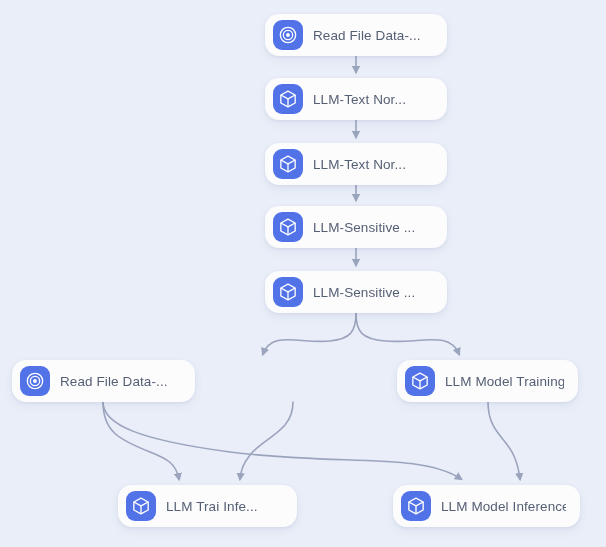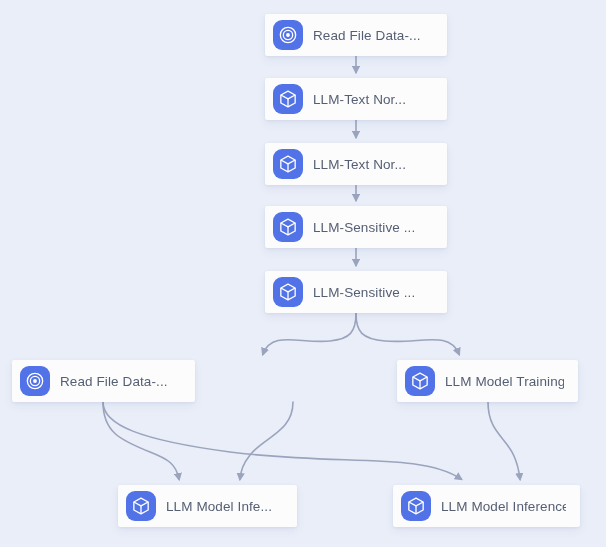--- a/index.html
+++ b/index.html
@@ -27,21 +27,21 @@
     top: 0;
     width: 606px;
     height: 547px;
     pointer-events: none;
   }
   .node {
     position: absolute;
     display: flex;
     align-items: center;
     background: #fcfcfd;
-    border-radius: 2px;
+    border-radius: 14px;
     box-shadow: 0 1px 3px rgba(80, 100, 150, 0.10),
                 0 4px 10px rgba(80, 100, 150, 0.07);
     box-sizing: border-box;
     padding: 0 14px 0 8px;
     height: 42px;
     white-space: nowrap;
     overflow: hidden;
   }
   .node-icon {
     width: 30px;
@@ -174,21 +174,21 @@
   </div>
 
   <div class="node" style="left:118px; top:485px; width:179px;">
     <span class="node-icon">
       <svg width="20" height="20" viewBox="0 0 24 24" fill="none" stroke="#ffffff" stroke-width="1.6" stroke-linejoin="round">
         <path d="M12 2.6 L20.6 7.2 L20.6 16.8 L12 21.4 L3.4 16.8 L3.4 7.2 Z"></path>
         <path d="M3.4 7.2 L12 11.9 L20.6 7.2"></path>
         <path d="M12 11.9 L12 21.4"></path>
       </svg>
     </span>
-    <span class="node-label">LLM Model Infe...</span>
+    <span class="node-label">LLM Trai Infe...</span>
   </div>
 
   <div class="node" style="left:393px; top:485px; width:187px;">
     <span class="node-icon">
       <svg width="20" height="20" viewBox="0 0 24 24" fill="none" stroke="#ffffff" stroke-width="1.6" stroke-linejoin="round">
         <path d="M12 2.6 L20.6 7.2 L20.6 16.8 L12 21.4 L3.4 16.8 L3.4 7.2 Z"></path>
         <path d="M3.4 7.2 L12 11.9 L20.6 7.2"></path>
         <path d="M12 11.9 L12 21.4"></path>
       </svg>
     </span>

